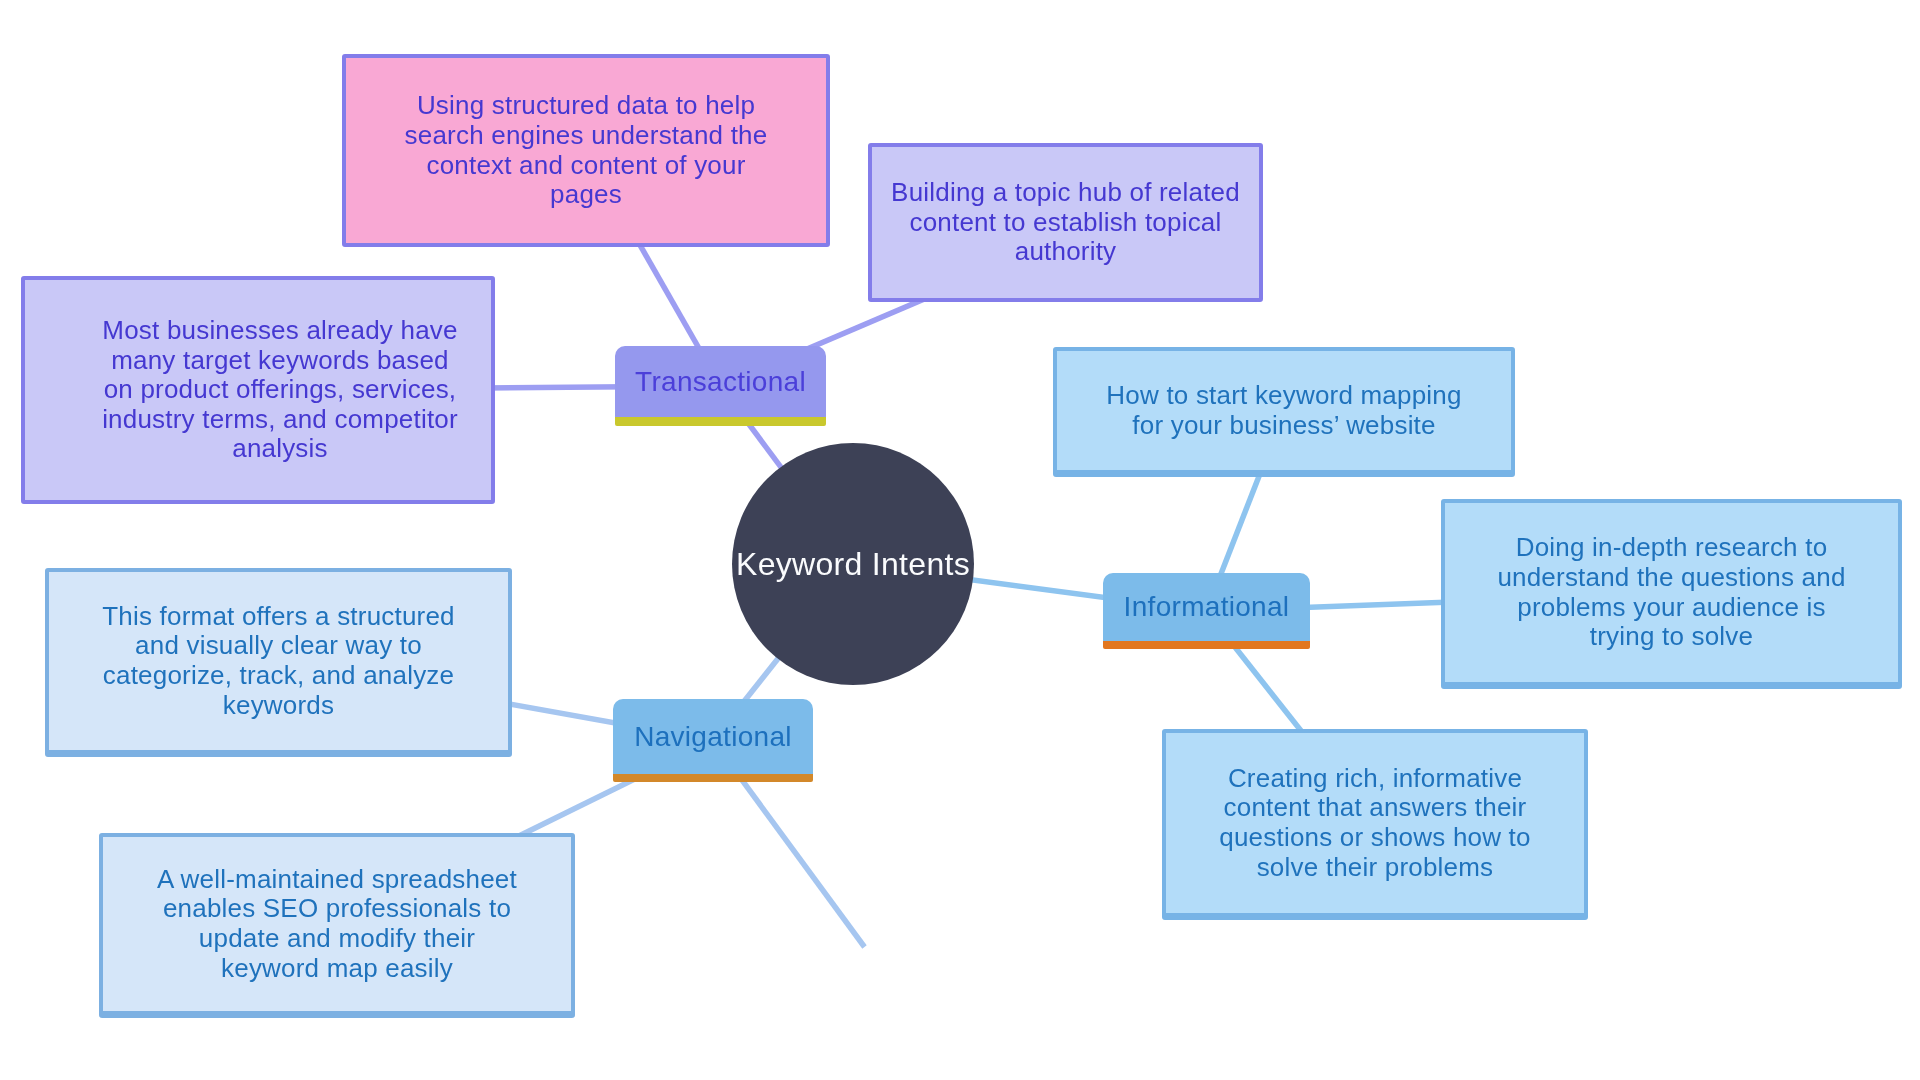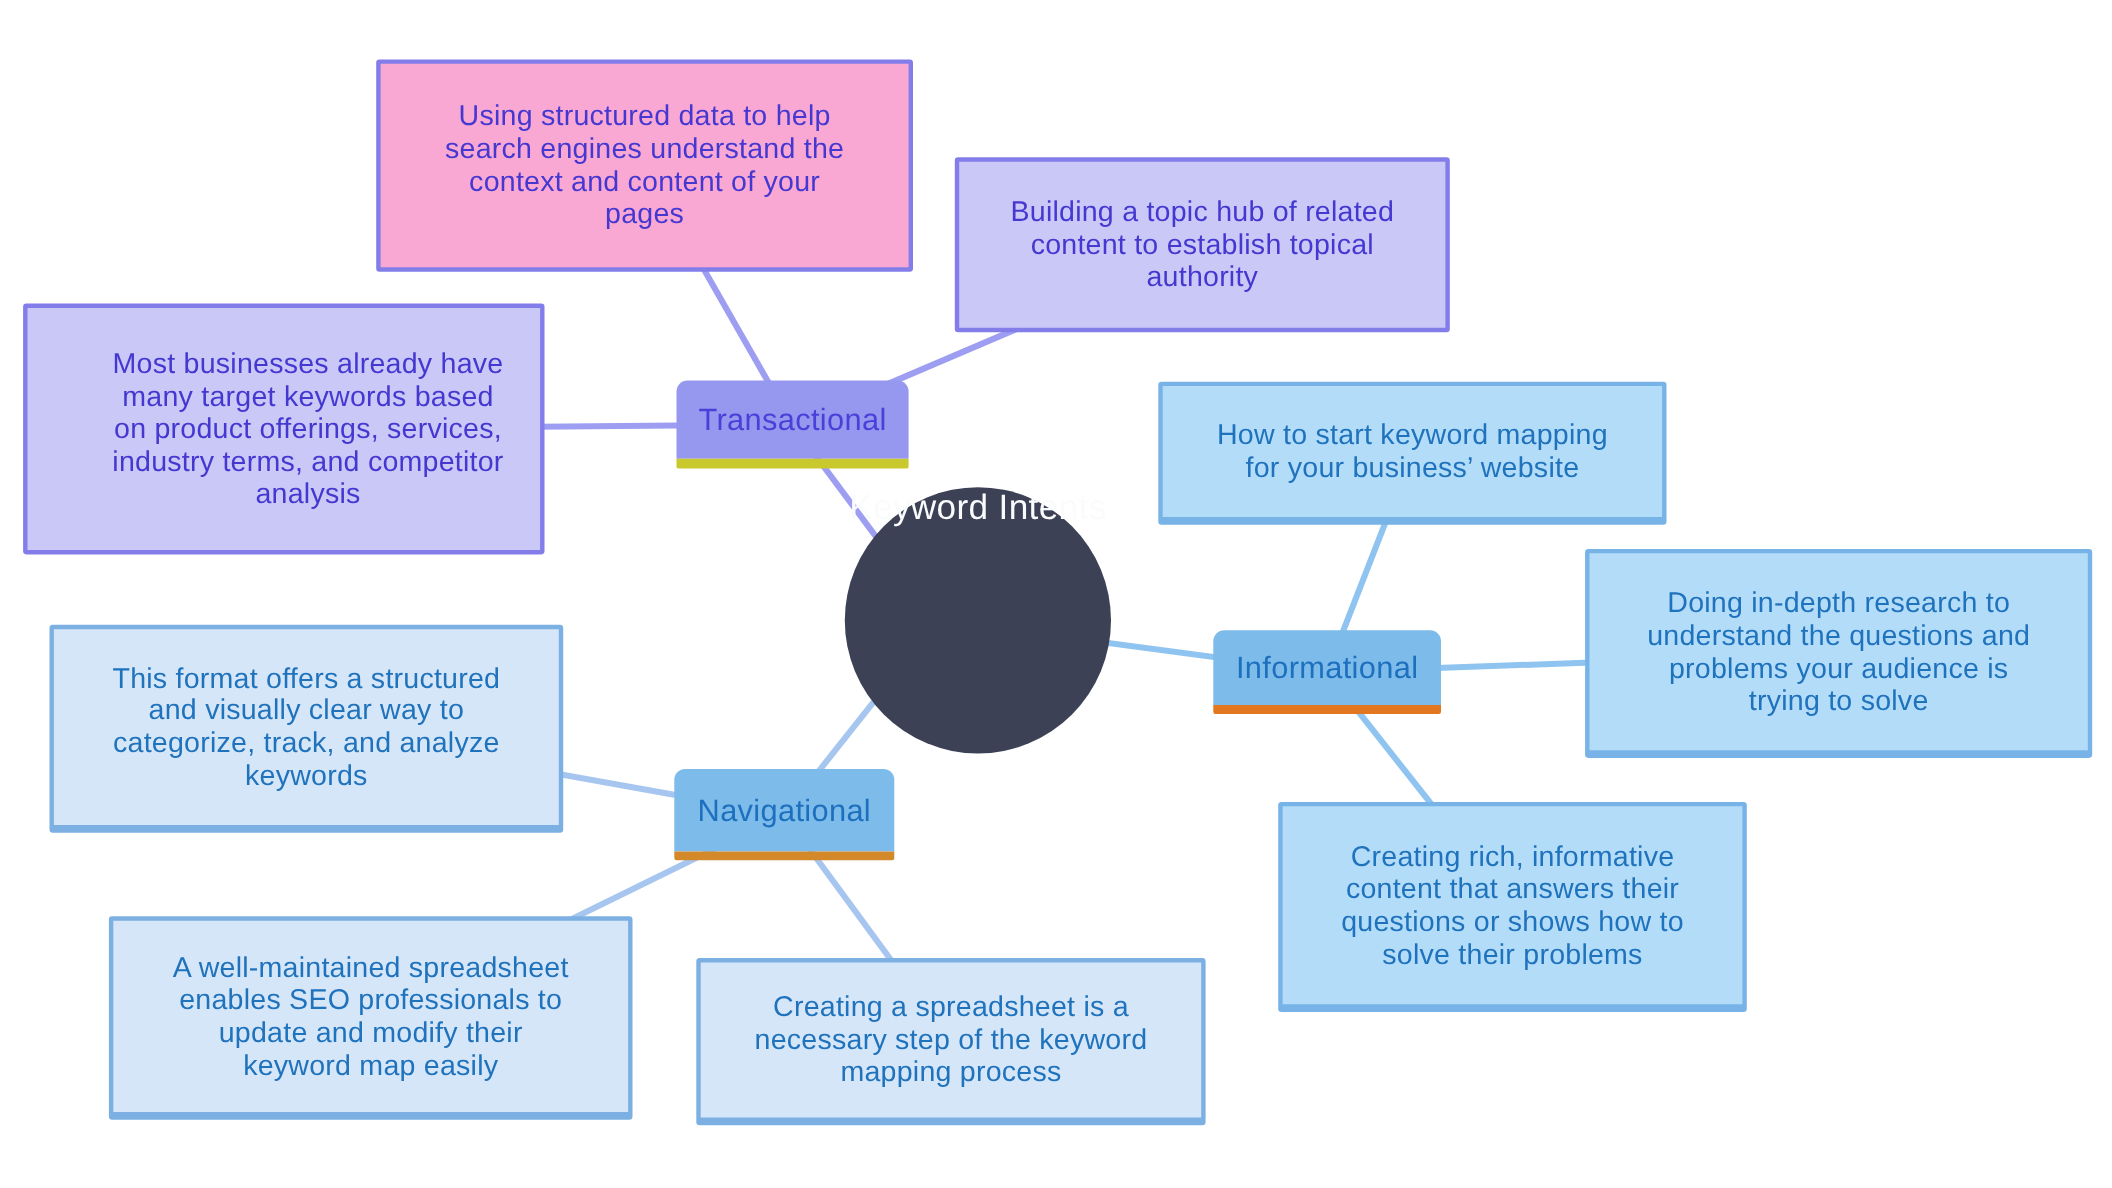--- a/index.html
+++ b/index.html
@@ -2,22 +2,22 @@
 <html><head>
 <meta charset="utf-8">
 <style>
   html,body{margin:0;padding:0;background:#ffffff;}
   #canvas{
     position:relative;width:1920px;height:1080px;background:#ffffff;overflow:hidden;
     font-family:"Liberation Sans","DejaVu Sans",sans-serif;
   }
   #edges{position:absolute;left:0;top:0;width:1920px;height:1080px;}
   .center-node{
-    position:absolute;border-radius:50%;display:flex;justify-content:center;
-    font-size:32px;letter-spacing:.3px;margin-left:36px;
+    position:absolute;border-radius:50%;display:flex;align-items:center;justify-content:center;
+    font-size:32px;letter-spacing:.3px;
   }
   .branch-node{position:absolute;}
   .branch-node .node-fill{
     position:absolute;left:0;top:0;right:0;display:flex;align-items:center;justify-content:center;
     border-radius:10px 10px 0 0;font-size:28px;letter-spacing:.3px;
   }
   .branch-node .node-bar{position:absolute;left:0;right:0;bottom:0;border-radius:0 0 2px 2px;}
   .leaf-box{
     position:absolute;box-sizing:border-box;border-style:solid;border-width:4px;border-radius:3px;
     display:flex;align-items:center;justify-content:center;text-align:center;
@@ -46,21 +46,21 @@
   <div class="center-node" id="center-node" style="left: 732px; top: 443px; height: 242px; width: 242px; background: rgb(61, 65, 86); color: rgb(250, 251, 253);">
     <span>Keyword Intents</span>
   </div>
 
 <div class="leaf-box purple" style="left: 342px; top: 54px; width: 488px; height: 193px; background: #f9a8d4; border-color: rgb(131, 125, 234); color: rgb(69, 56, 209);">
       <div class="leaf-text">Using structured data to help
 search engines understand the
 context and content of your
 pages</div>
     </div>
-    <div class="leaf-box purple" style="left: 868px; top: 143px; width: 450px; height: 159px; background: rgb(201, 200, 247); border-color: rgb(131, 125, 234); color: rgb(69, 56, 209);">
+    <div class="leaf-box purple" style="left: 868px; top: 143px; width: 395px; height: 159px; background: rgb(201, 200, 247); border-color: rgb(131, 125, 234); color: rgb(69, 56, 209);">
       <div class="leaf-text">Building a topic hub of related
 content to establish topical
 authority</div>
     </div>
     <div class="leaf-box purple" style="left: 21px; top: 276px; width: 474px; height: 228px; background: rgb(201, 200, 247); border-color: rgb(131, 125, 234); color: rgb(69, 56, 209); padding-left: 44px;">
       <div class="leaf-text">Most businesses already have
 many target keywords based
 on product offerings, services,
 industry terms, and competitor
 analysis</div>
@@ -98,24 +98,19 @@
 enables SEO professionals to
 update and modify their
 keyword map easily</div>
     </div>
     <div class="leaf-box blue" style="left: 45px; top: 568px; width: 467px; height: 189px; background: rgb(213, 230, 249); border-color: rgb(124, 176, 226); color: rgb(31, 114, 188);">
       <div class="leaf-text">This format offers a structured
 and visually clear way to
 categorize, track, and analyze
 keywords</div>
     </div>
-    <div class="leaf-box blue" style="left: 633px; top: 871px; width: 463px; height: 152px; background: rgb(213, 230, 249); border-color: rgb(124, 176, 226); color: rgb(31, 114, 188);">
-      <div class="leaf-text">Creating a spreadsheet is a
-necessary step of the keyword
-mapping process</div>
-    </div>
     <div class="branch-node" style="left: 613px; top: 699px; width: 200px; height: 83px;">
       <div class="node-fill" style="height: 75px; background: rgb(124, 187, 234); color: rgb(29, 112, 189);">
         <span>Navigational</span>
       </div>
       <div class="node-bar" style="height: 8px; background: rgb(211, 136, 42);"></div>
     </div>
   </div>
 
 </body></html>

